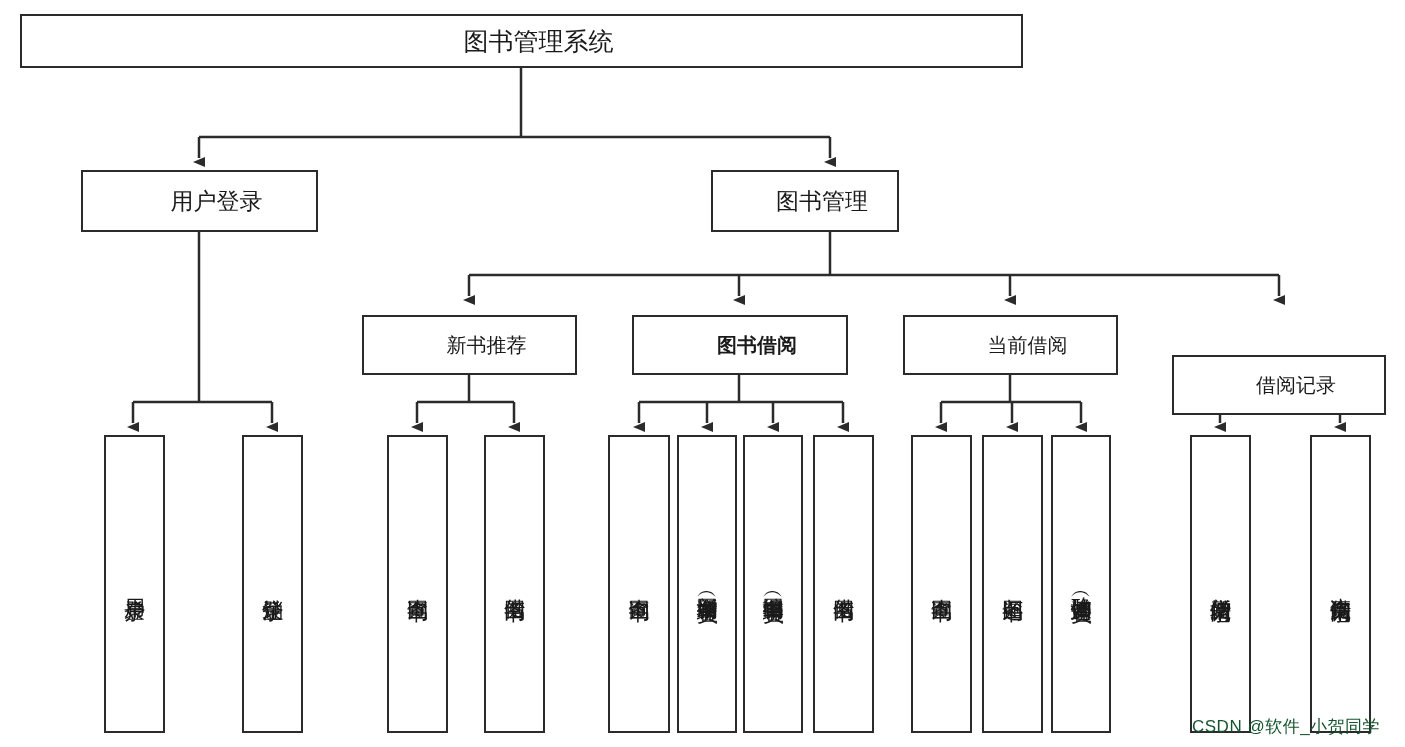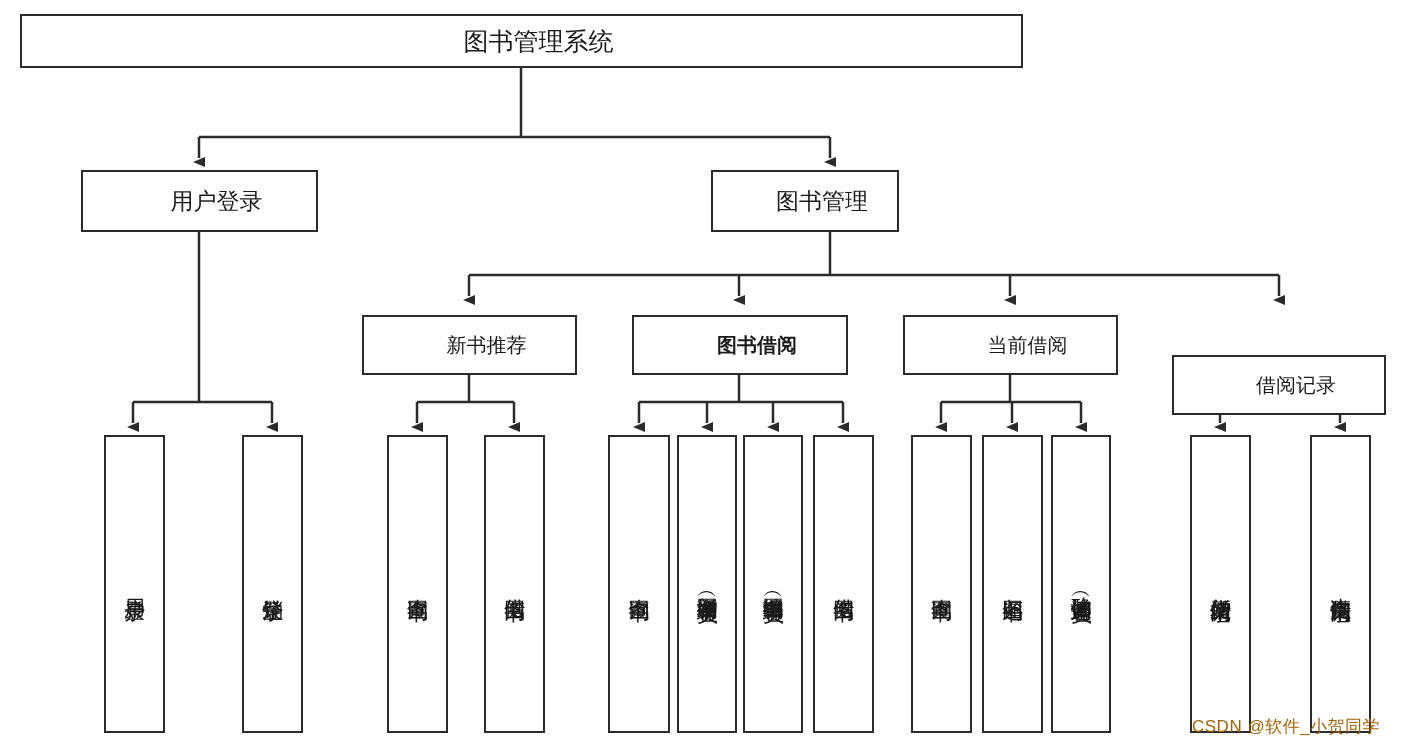--- a/index.html
+++ b/index.html
@@ -56,21 +56,21 @@
     position: absolute;
     left: 0;
     top: 0;
     width: 1405px;
     height: 747px;
     pointer-events: none;
   }
   .watermark {
     position: absolute;
     font-size: 17px;
-    color: #a16207;
+    color: #14532d;
     white-space: nowrap;
     letter-spacing: 0.5px;
   }
 </style>
 </head>
 <body>
 
 <div id="canvas">
 
   <svg class="svg-layer" viewBox="0 0 1405 747">

